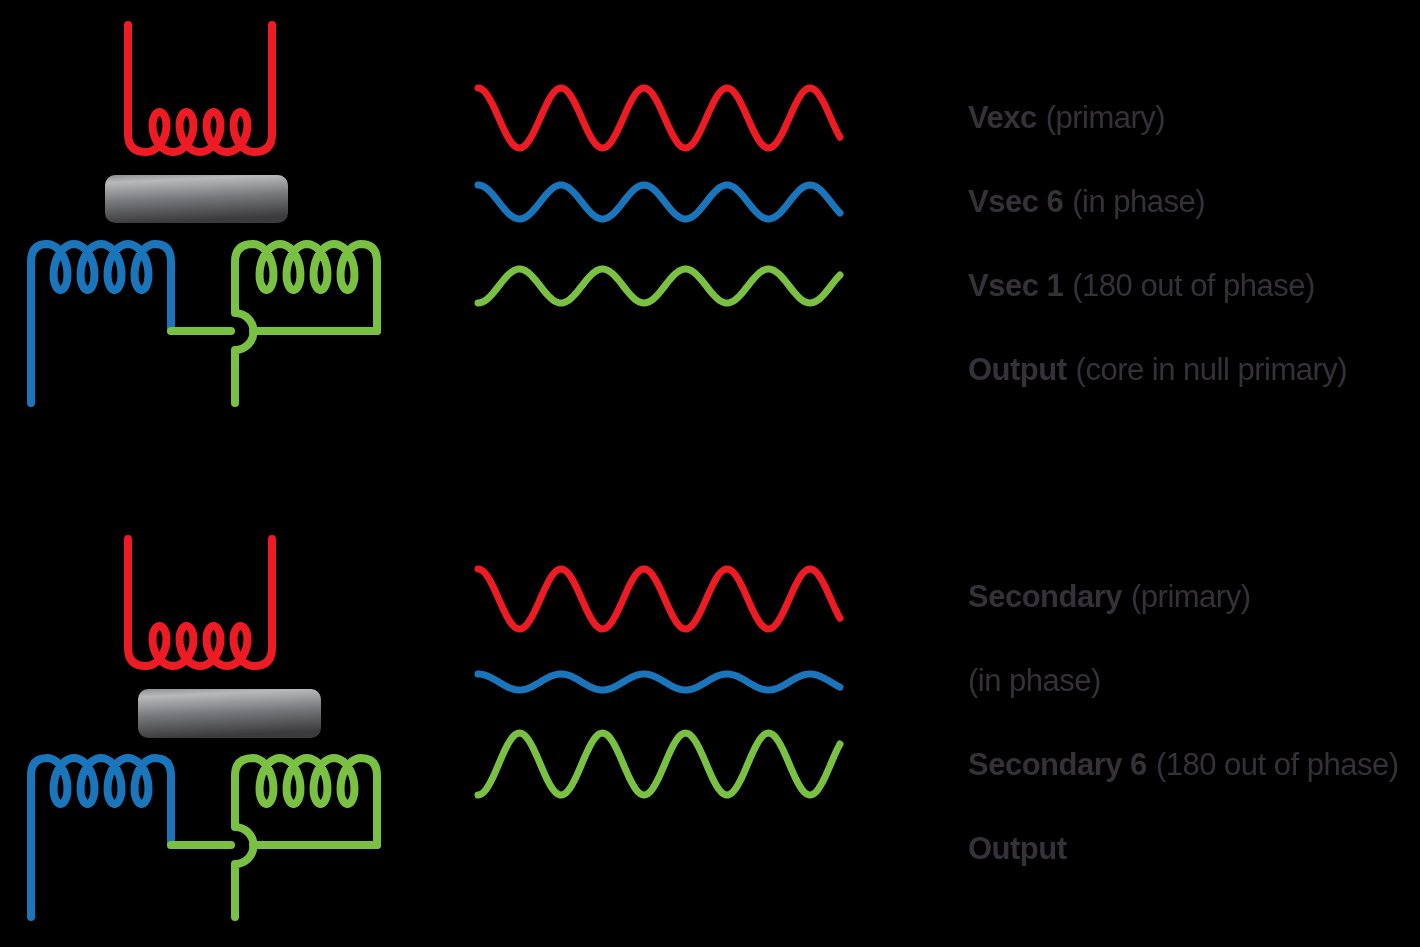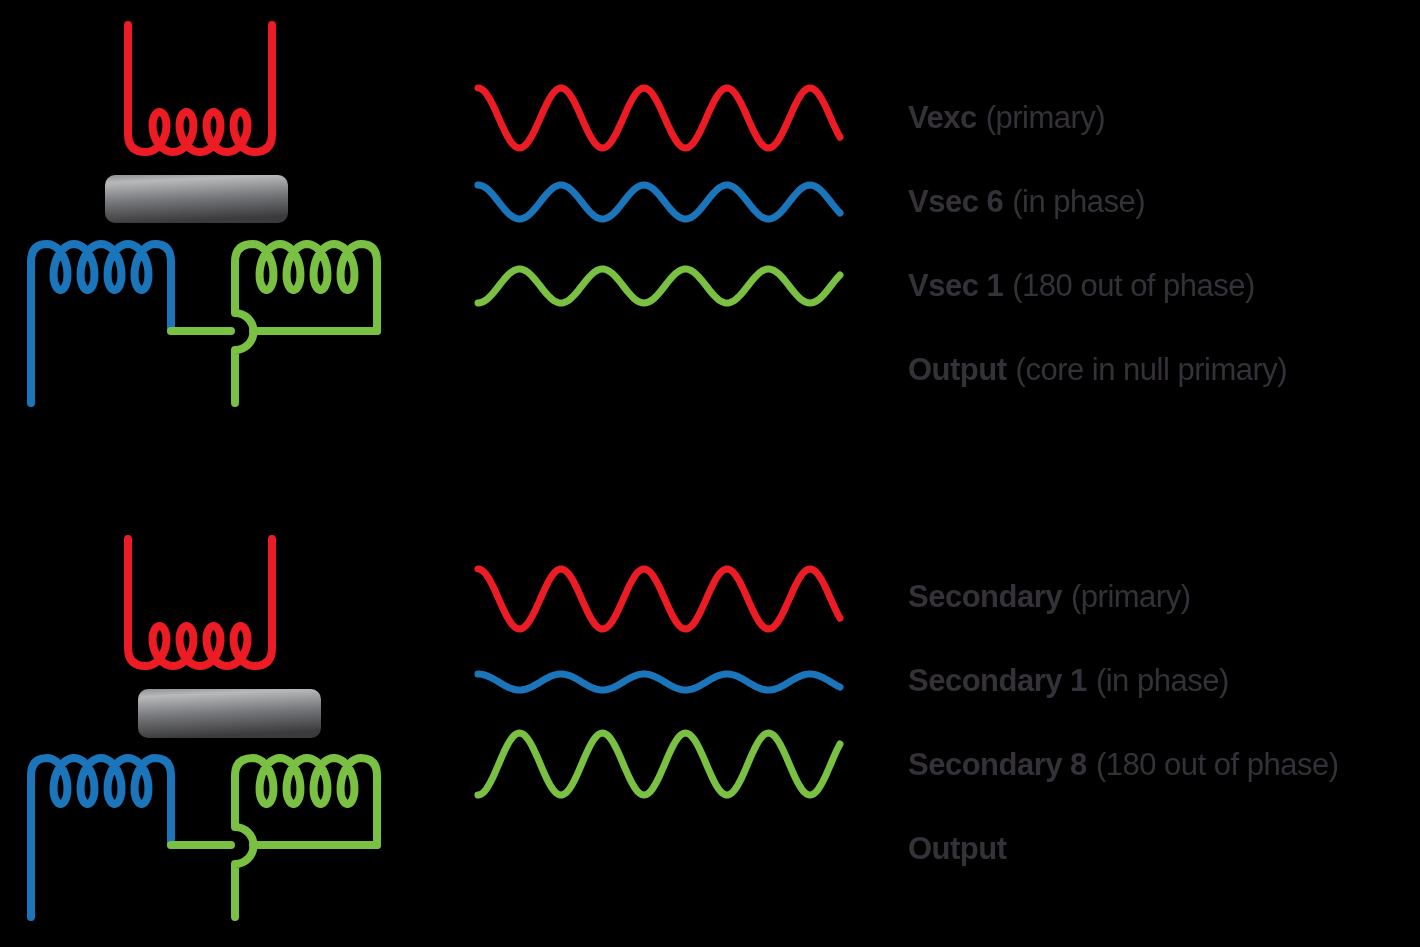--- a/index.html
+++ b/index.html
@@ -2,21 +2,21 @@
 <html><head>
 <meta charset="utf-8">
 <style>
   html,body{margin:0;padding:0;background:#000;}
   .stage{
     position:relative;width:1420px;height:947px;background:#000000;
     overflow:hidden;font-family:"Liberation Sans",sans-serif;
   }
   svg.scene{position:absolute;left:0;top:0;}
   .sig-label{
-    position:absolute;left:908px;height:44px;display:flex;align-items:center;
+    position:absolute;left:968px;height:44px;display:flex;align-items:center;
     gap:9px;white-space:nowrap;font-size:31px;letter-spacing:-0.5px;color:#353138;
   }
   .sig-label .b{font-weight:700;}
   .sig-label .r{font-weight:400;}
 </style>
 </head>
 <body>
 
 <div class="stage">
   <svg id="scene" class="scene" width="1420" height="947" viewBox="0 0 1420 947">
@@ -61,23 +61,22 @@
   <div class="sig-label" style="top:348px">
     <span class="b">Output</span>
     <span class="r">(core in null primary)</span>
   </div>
 
   <div class="sig-label" style="top:575px">
     <span class="b">Secondary</span>
     <span class="r">(primary)</span>
   </div>
   <div class="sig-label" style="top:659px">
-    <span class="b">Secondary 1</span>
     <span class="r">(in phase)</span>
   </div>
   <div class="sig-label" style="top:743px">
-    <span class="b">Secondary 8</span>
+    <span class="b">Secondary 6</span>
     <span class="r">(180 out of phase)</span>
   </div>
   <div class="sig-label" style="top:827px">
     <span class="b">Output</span>
   </div>
 </div>
 
 </body></html>

